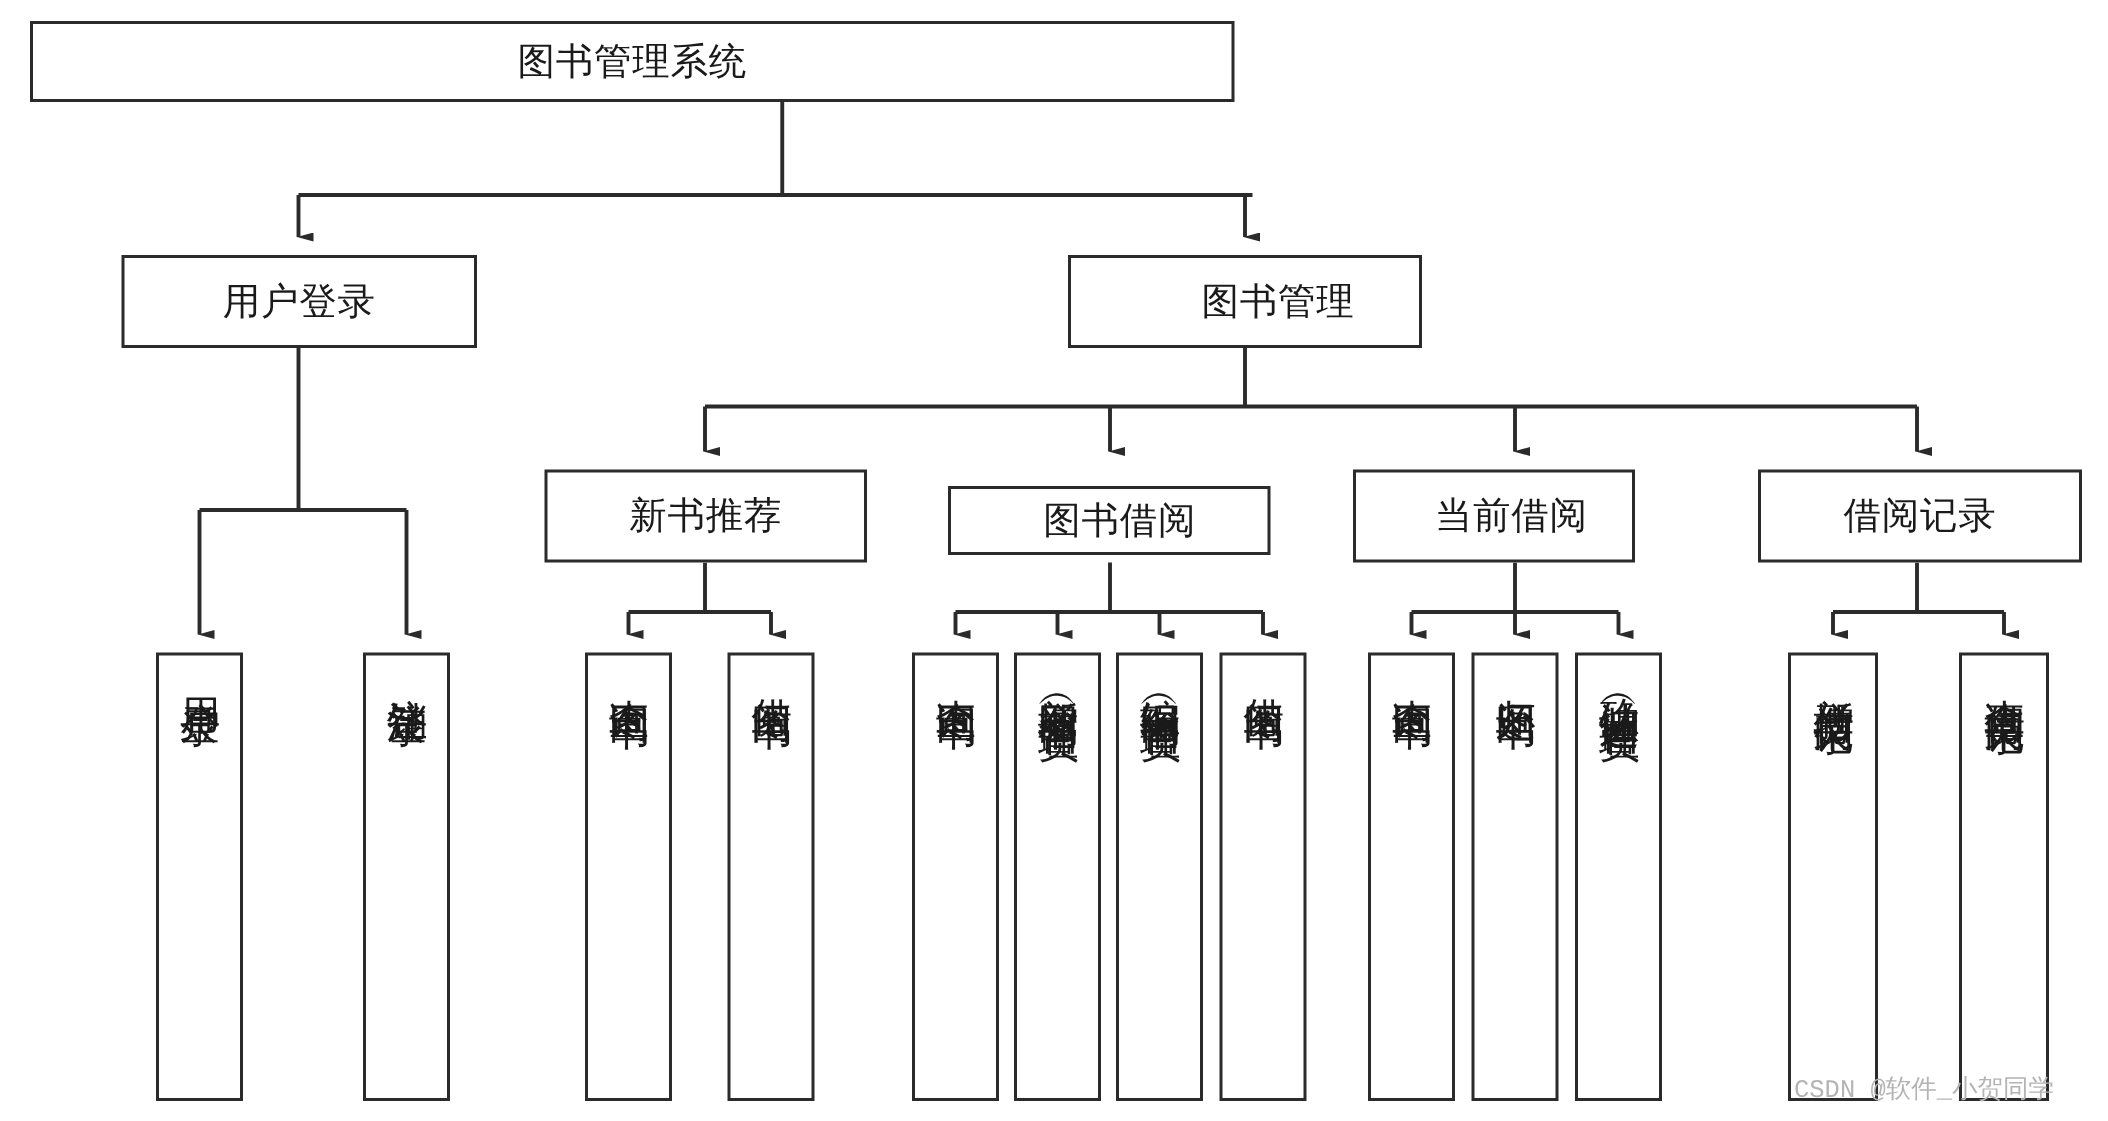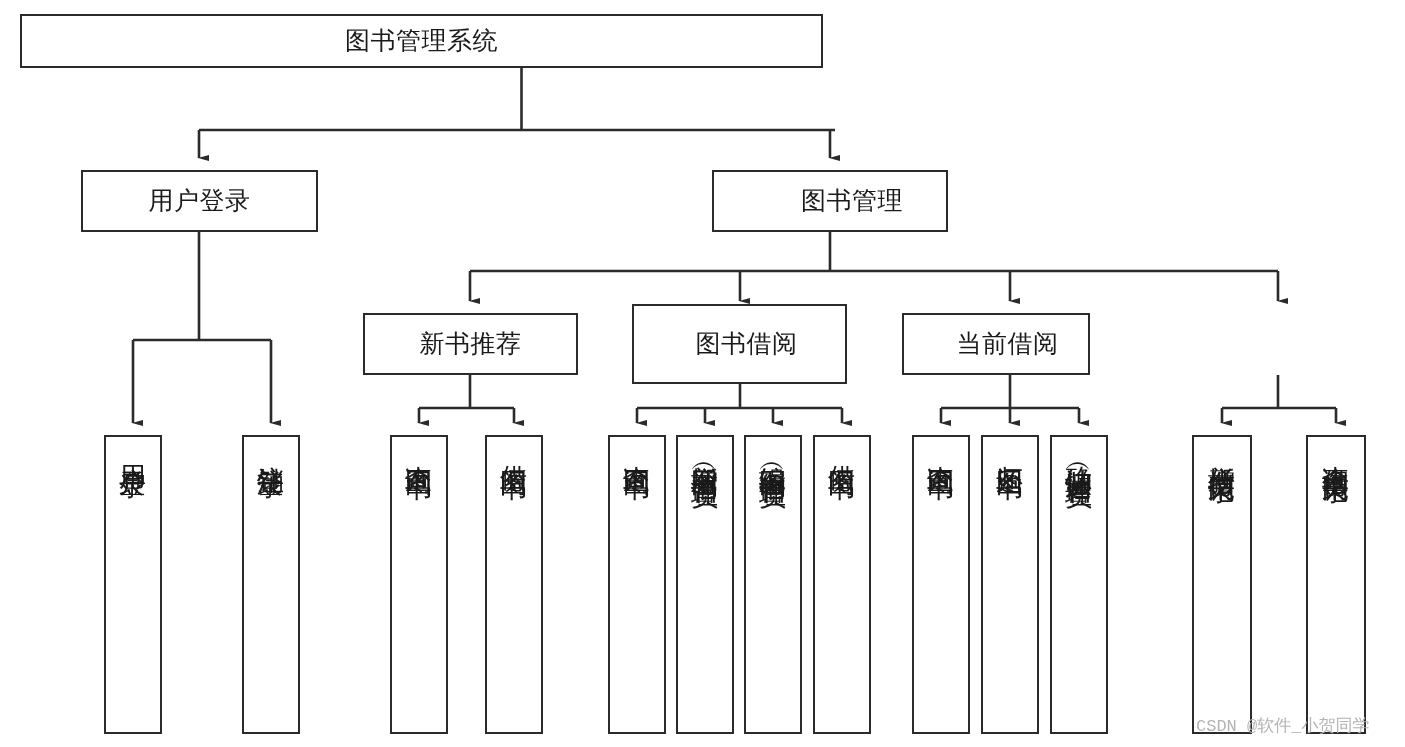--- a/index.html
+++ b/index.html
@@ -137,26 +137,29 @@
   <div class="node horizontal" style="left:81px; top:170px; width:237px; height:62px;">
     <span class="label">用户登录</span>
   </div>
   <div class="node horizontal" style="left:712px; top:170px; width:236px; height:62px;padding-left:44px;">
     <span class="label">图书管理</span>
   </div>
 
   <div class="node horizontal" style="left:363px; top:313px; width:215px; height:62px;">
     <span class="label">新书推荐</span>
   </div>
-  <div class="node horizontal" style="left:632px; top:304px; width:215px; height:80px;padding-left:14px;">
+  <div class="node horizontal" style="left:632px; top:324px; width:215px; height:46px;padding-left:14px;">
     <span class="label">图书借阅</span>
   </div>
   <div class="node horizontal" style="left:902px; top:313px; width:188px; height:62px;padding-left:23px;">
     <span class="label">当前借阅</span>
   </div>
+  <div class="node horizontal" style="left:1172px; top:313px; width:216px; height:62px;">
+    <span class="label">借阅记录</span>
+  </div>
 
   <div class="node leaf" style="left:104px; top:435px; width:58px; height:299px;">
     <span class="label">用户登录</span>
   </div>
   <div class="node leaf" style="left:242px; top:435px; width:58px; height:299px;">
     <span class="label">注销登录</span>
   </div>
 
   <div class="node leaf" style="left:390px; top:435px; width:58px; height:299px;">
     <span class="label">查询图书</span>

